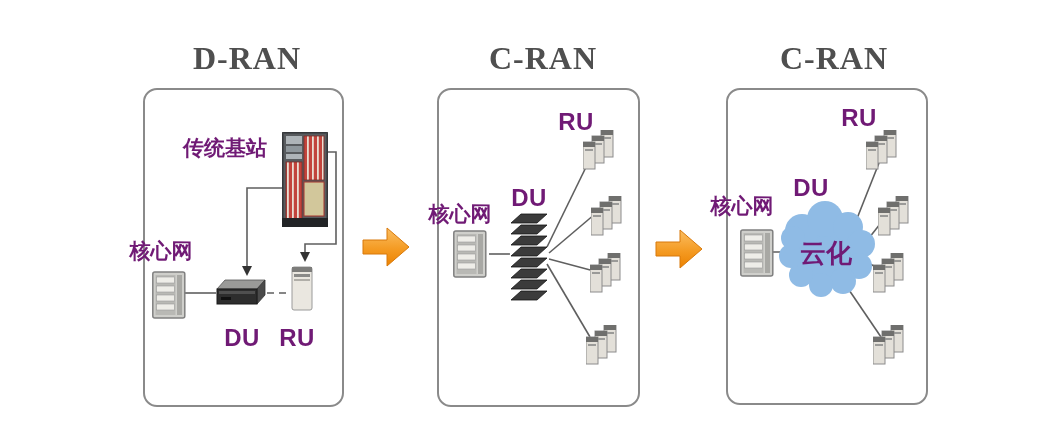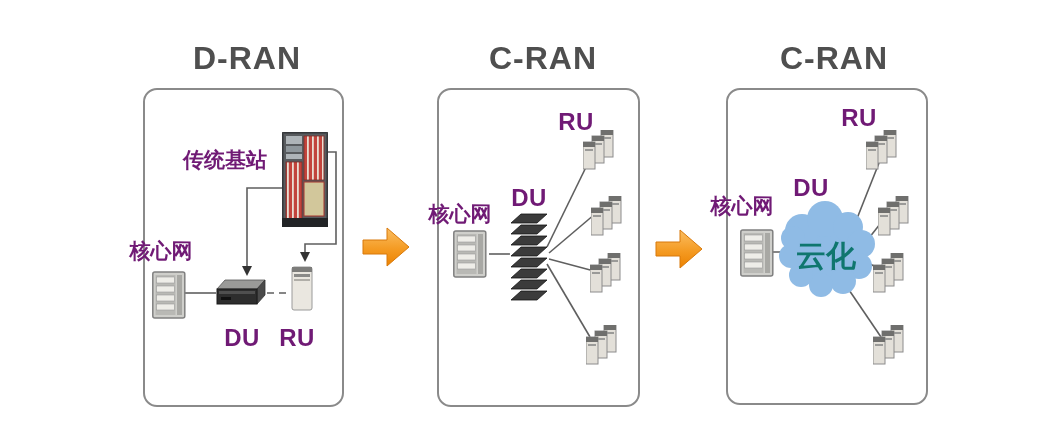--- a/index.html
+++ b/index.html
@@ -5,28 +5,28 @@
   html,body{margin:0;padding:0;background:#ffffff;}
   .canvas{
     position:relative;width:1056px;height:444px;background:#ffffff;overflow:hidden;
     font-family:"Liberation Sans","DejaVu Sans",sans-serif;
   }
   .panel{
     position:absolute;border:2px solid #8a8a8a;border-radius:14px;background:transparent;
   }
   .panel-title{
     position:absolute;transform:translateX(-50%);font-size:32px;font-weight:bold;
-    color:#4f4f4f;white-space:nowrap;letter-spacing:1px;
+    color:#4f4f4f;white-space:nowrap;letter-spacing:1px;font-family:Liberation Serif, serif;
   }
   .lab{
     position:absolute;transform:translateX(-50%);white-space:nowrap;color:#701a75;font-weight:bold;
   }
   .lab-cjk{font-size:21px;}
   .lab-en{font-size:24px;letter-spacing:0.5px;}
-  .lab-cloud{font-size:30px;color:#0f766e;}
+  .lab-cloud{font-size:26px;color:#701a75;}
   .overlay{position:absolute;left:0;top:0;}
   .conn{fill:none;stroke:#5f5f5f;stroke-width:1.6;}
   .dash{stroke-dasharray:7 5;}
   .ah{fill:#333333;}
   .icon{position:absolute;line-height:0;}
 </style>
 </head>
 <body>
 
 <div class="canvas">
@@ -326,21 +326,21 @@
           <rect x="0" y="12" width="12" height="5" fill="#6f6f6d"></rect>
           <rect x="2" y="19" width="8" height="2" fill="#9a9a98"></rect>
         </g>
     </svg>
   </div>
 
   <div class="panel-title" style="left:247px;top:40px">D-RAN</div>
   <div class="panel-title" style="left:543px;top:40px">C-RAN</div>
   <div class="panel-title" style="left:834px;top:40px">C-RAN</div>
 
-  <div class="lab lab-cjk" style="left:225px;top:146px">传统基站</div>
+  <div class="lab lab-cjk" style="left:225px;top:134px">传统基站</div>
   <div class="lab lab-cjk" style="left:161px;top:237px">核心网</div>
   <div class="lab lab-en" style="left:242px;top:324px">DU</div>
   <div class="lab lab-en" style="left:297px;top:324px">RU</div>
 
   <div class="lab lab-cjk" style="left:460px;top:200px">核心网</div>
   <div class="lab lab-en" style="left:529px;top:184px">DU</div>
   <div class="lab lab-en" style="left:576px;top:108px">RU</div>
 
   <div class="lab lab-cjk" style="left:742px;top:192px">核心网</div>
   <div class="lab lab-en" style="left:811px;top:174px">DU</div>

